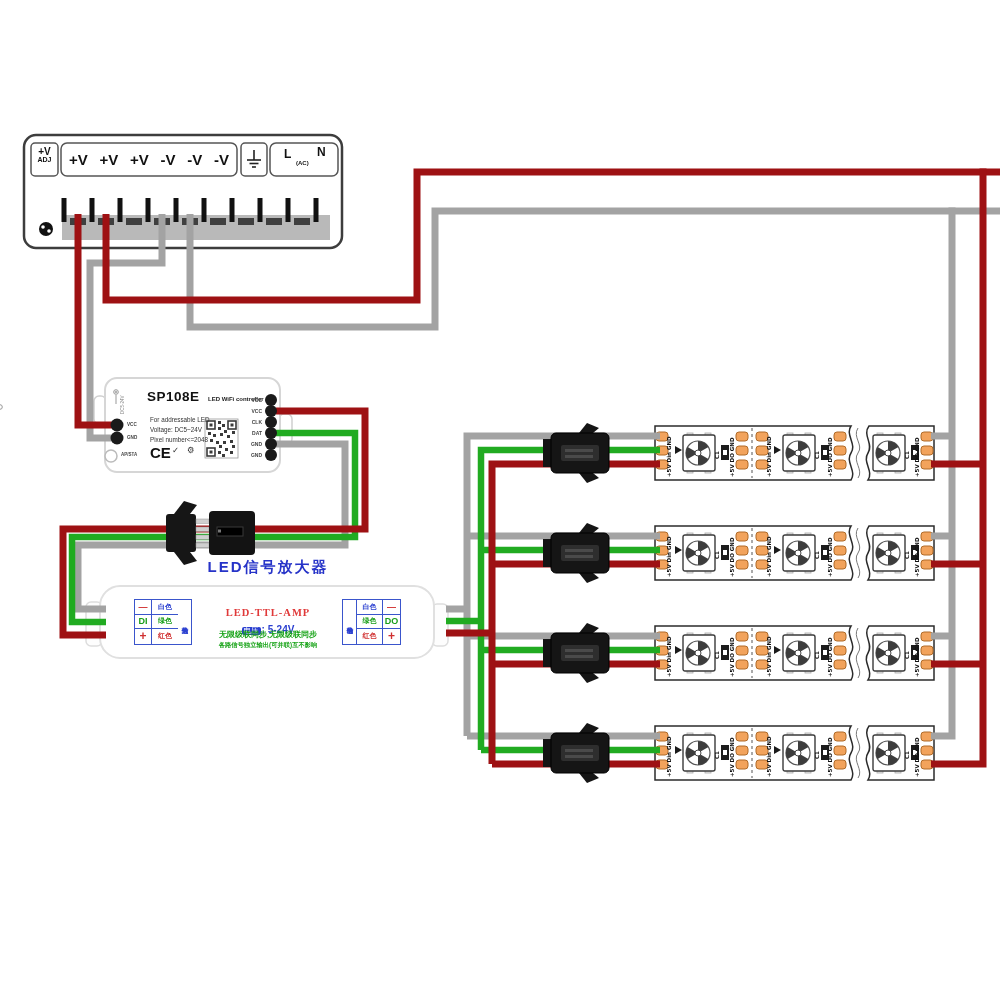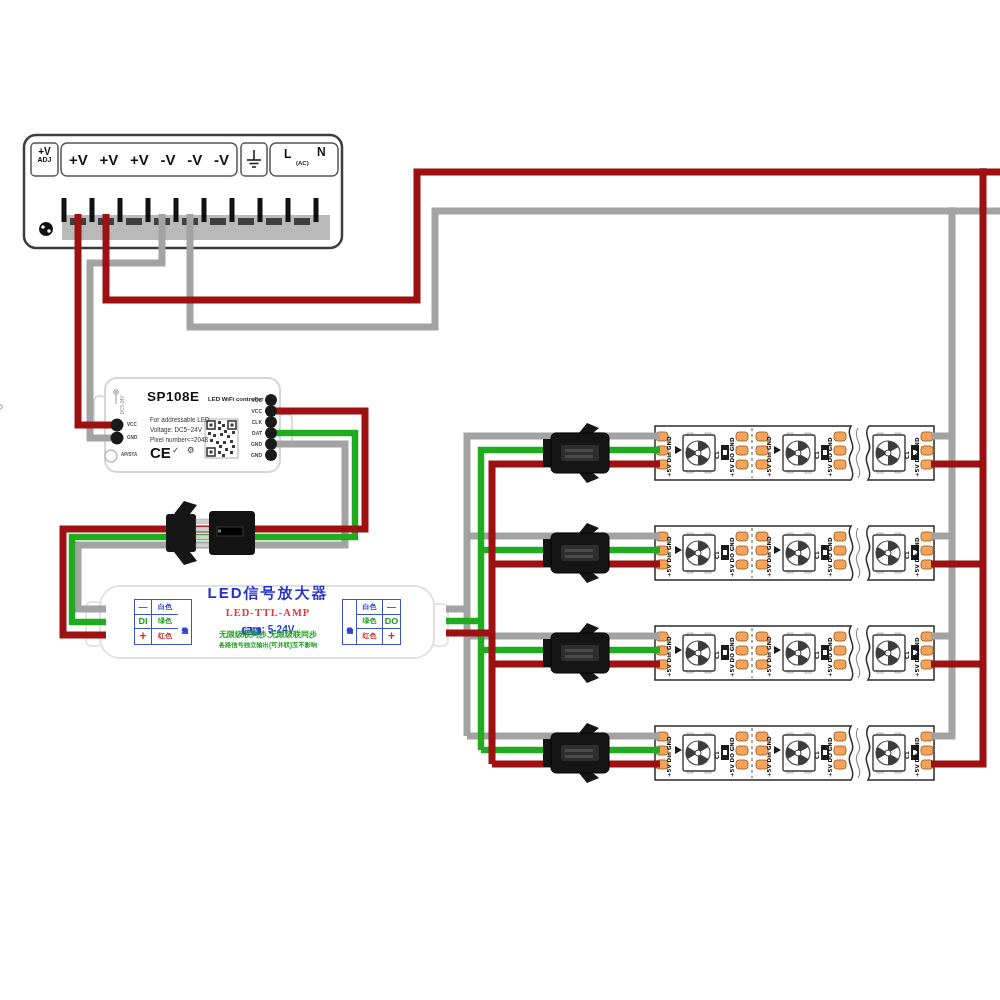--- a/index.html
+++ b/index.html
@@ -337,21 +337,21 @@
   <div>VCC</div>
   <div>CLK</div>
   <div>DAT</div>
   <div>GND</div>
   <div>GND</div>
 </div>
 <div class="ov" style="left:121px;top:414px">
   <span class="rot90">DC5-24V</span>
 </div>
 
-<div class="ov ctr amp-title" style="left:190px;top:585px;width:156px">LED信号放大器</div>
+<div class="ov ctr amp-title" style="left:190px;top:559px;width:156px">LED信号放大器</div>
 <div class="ov ctr amp-en" style="left:190px;top:607px;width:156px">LED-TTL-AMP</div>
 <div class="ov ctr" style="left:190px;top:619px;width:156px">
   <span class="vbadge">电压</span><span class="amp-volt">: 5-24V</span>
 </div>
 <div class="ov ctr amp-f1" style="left:188px;top:631px;width:160px">无限级联同步,无限级联同步</div>
 <div class="ov ctr amp-f2" style="left:188px;top:642px;width:160px">各路信号独立输出(可并联)互不影响</div>
 
 <div class="amp-table" style="left:134px;top:599px">
   <div class="atgrid cols-l">
     <span class="pin redt">—</span>

